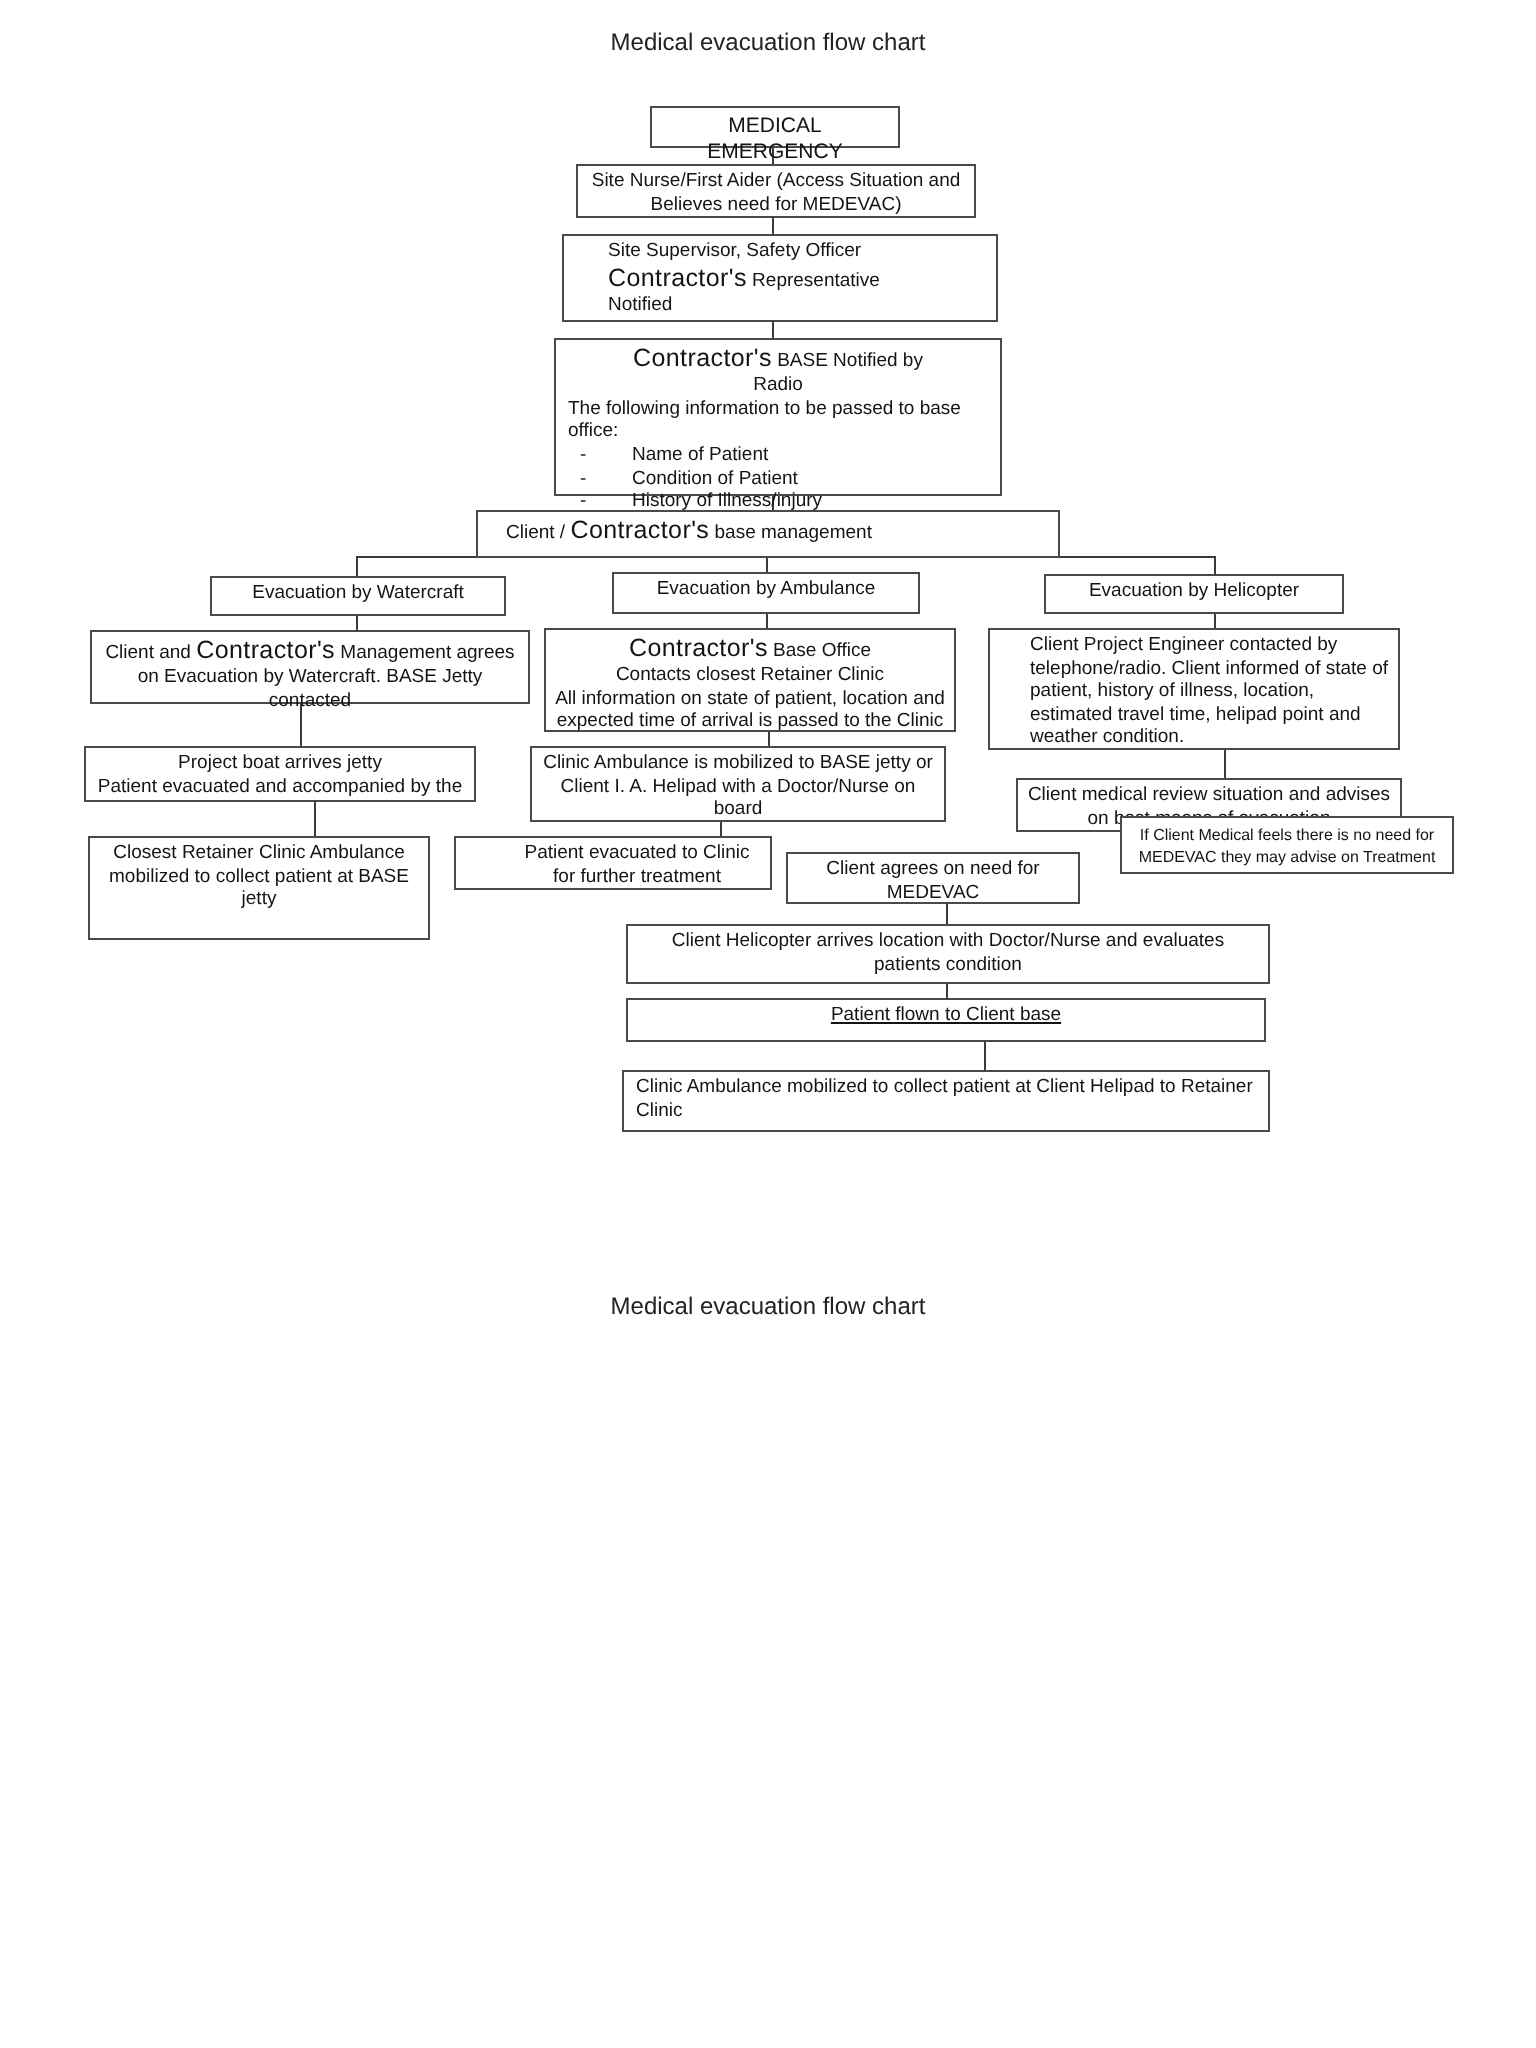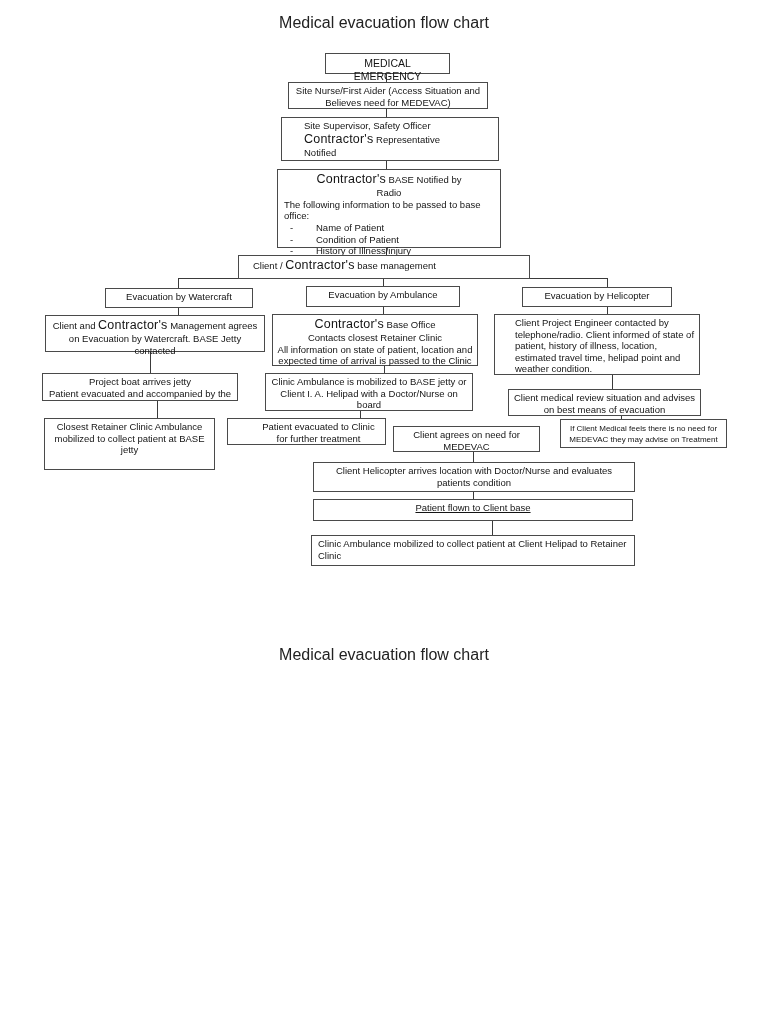--- a/index.html
+++ b/index.html
@@ -2,21 +2,21 @@
 <html><head>
 <meta charset="utf-8">
 <style>
   html,body{margin:0;padding:0;background:#ffffff;}
   #canvas{
     position:relative;width:768px;height:1024px;background:#ffffff;
     font-family:"Liberation Sans",sans-serif;color:#1b1b1b;overflow:hidden;
   }
   .title{
     position:absolute;left:0;width:768px;text-align:center;
-    font-size:16px;color:#222;
+    font-size:12px;color:#222;
   }
   .bx{
     position:absolute;background:#fff;border:1px solid #4a4a4a;
     box-sizing:border-box;font-size:9.5px;line-height:1.22;
     text-align:center;padding:2px 4px 0 4px;color:#141414;
   }
   .left{text-align:left;}
   .big{font-size:12.5px;letter-spacing:.2px;margin-top:13px;}
   .ln{position:absolute;background:#3a3a3a;}
   .v{width:1px;}
@@ -140,21 +140,21 @@
 
   <div class="bx" style="left:227px;top:418px;width:159px;height:27px;padding-left:28px;">
     <span>Patient evacuated to Clinic for further treatment</span>
   </div>
 
   <div class="bx" style="left:393px;top:426px;width:147px;height:26px;">
     <div>Client agrees on need for</div>
     <div>MEDEVAC</div>
   </div>
 
-  <div class="bx sm" style="left:560px;top:419px;width:167px;height:29px;">
+  <div class="bx sm" style="left:560px;top:408px;width:167px;height:29px;">
     <span>If Client Medical feels there is no need for MEDEVAC they may advise on Treatment</span>
   </div>
 
   <div class="bx" style="left:313px;top:462px;width:322px;height:30px;">
     <span>Client Helicopter arrives location with Doctor/Nurse and evaluates patients condition</span>
   </div>
 
   <div class="bx" style="left:313px;top:499px;width:320px;height:22px;text-decoration:underline;">
     <span>Patient flown to Client base</span>
   </div>

